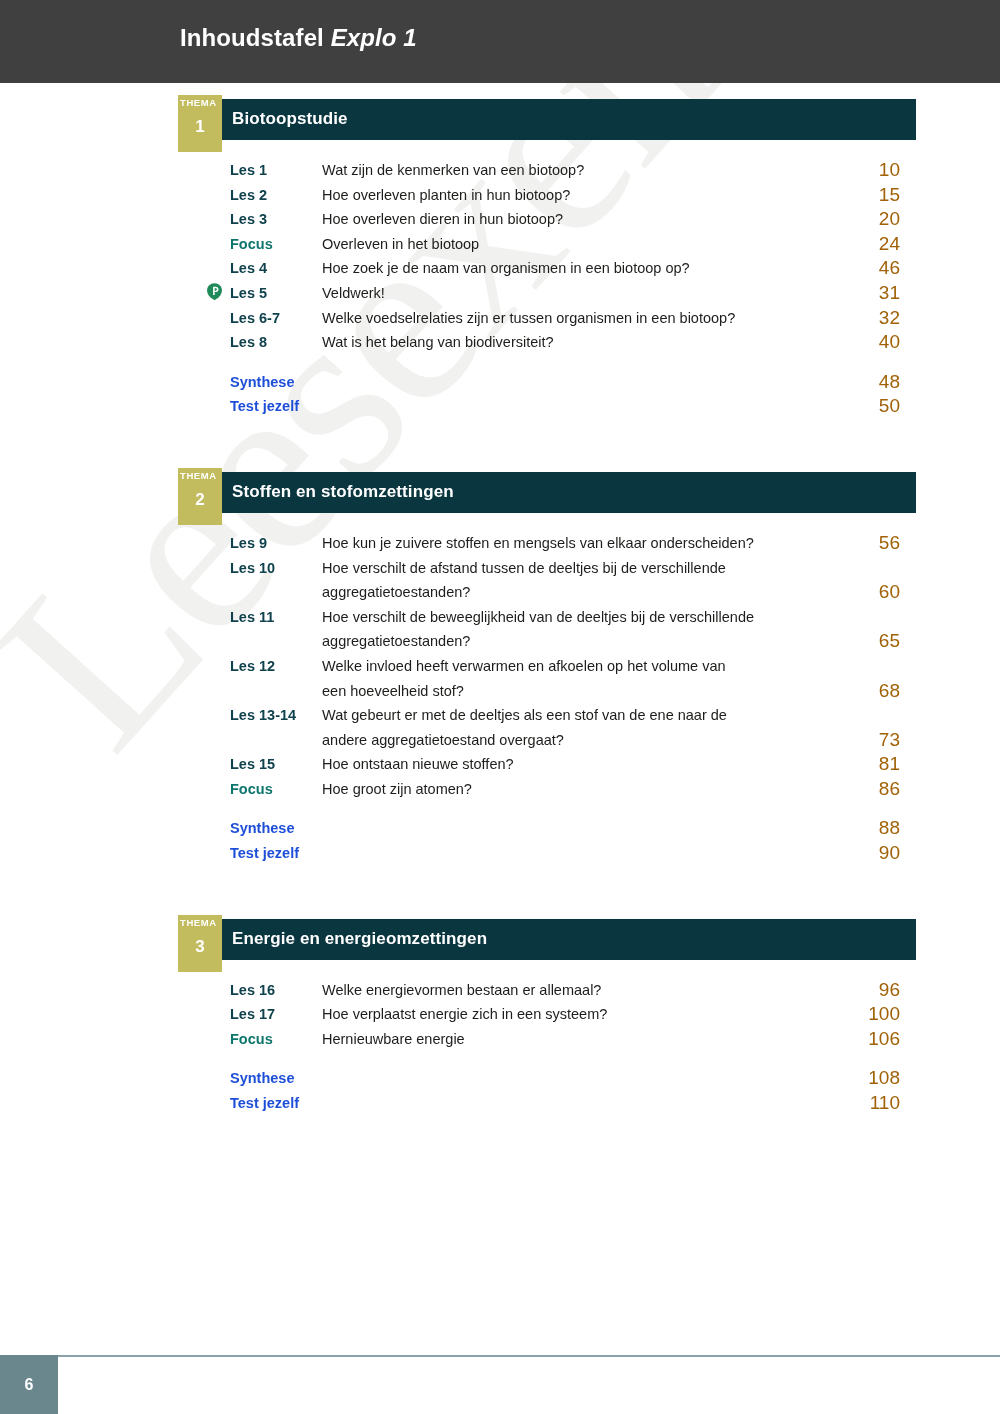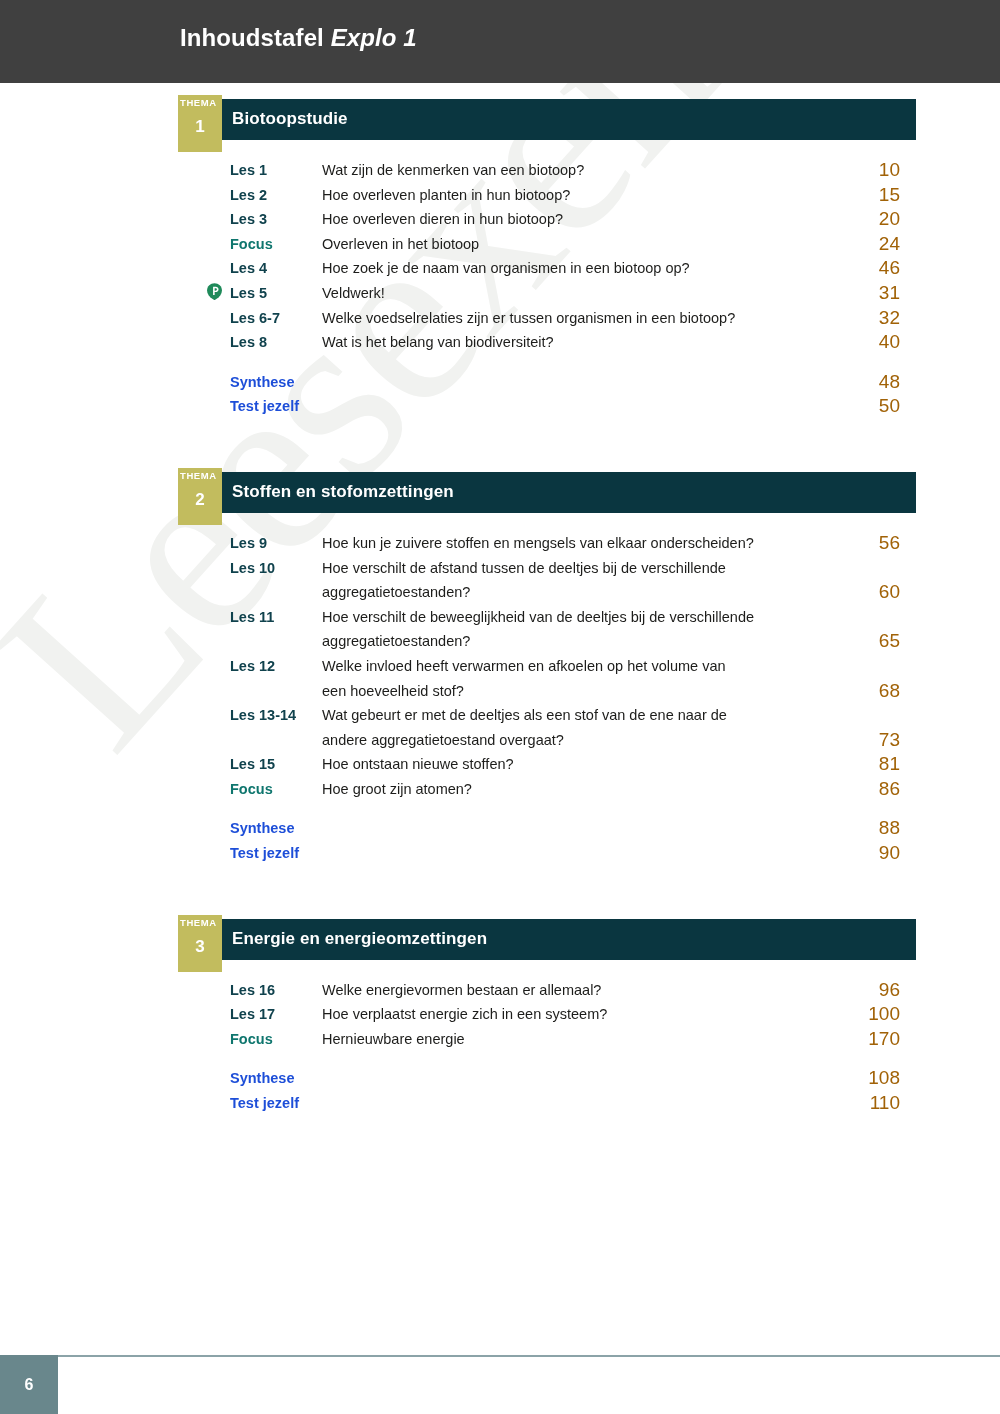--- a/index.html
+++ b/index.html
@@ -434,21 +434,21 @@
           <div class="desc">
             <span class="ln">Hoe verplaatst energie zich in een systeem?</span>
           </div>
           <div class="pg">100</div>
         </div>
         <div class="row focus-row">
           <div class="label">Focus</div>
           <div class="desc">
             <span class="ln">Hernieuwbare energie</span>
           </div>
-          <div class="pg">170</div>
+          <div class="pg">106</div>
         </div>
       </div>
       <div class="rows summary">
         <div class="row">
           <div class="label">Synthese</div>
           <div class="desc"></div>
           <div class="pg">108</div>
         </div>
         <div class="row">
           <div class="label">Test jezelf</div>

